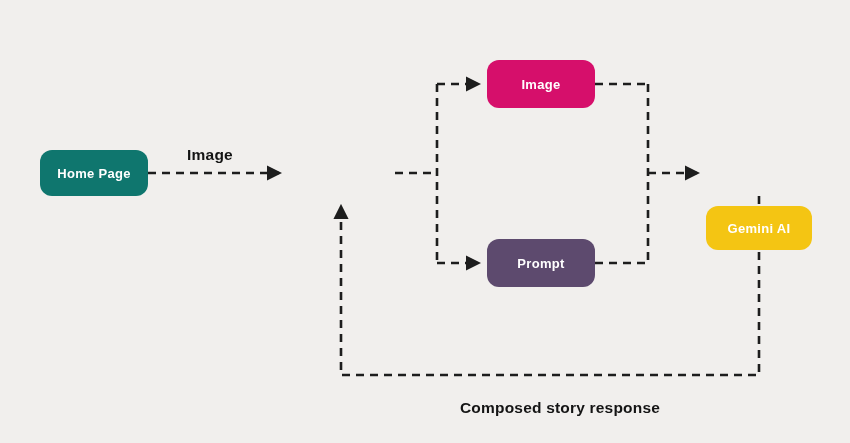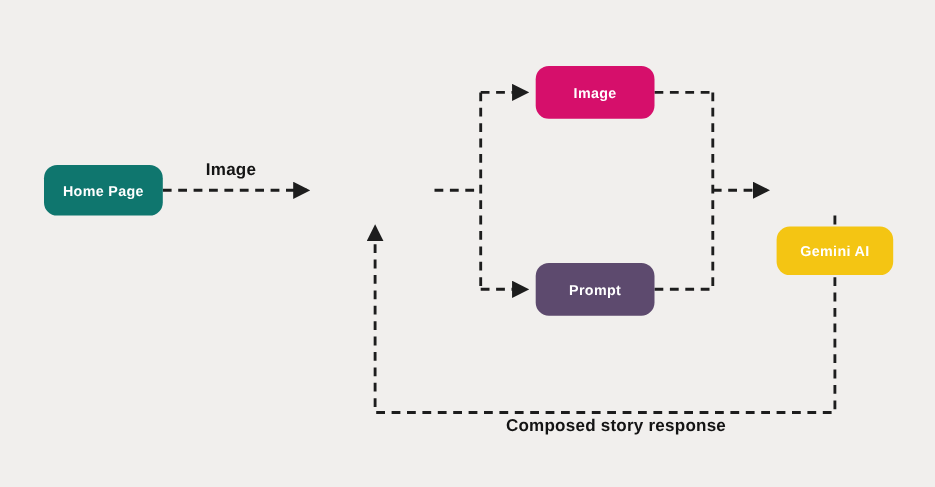--- a/index.html
+++ b/index.html
@@ -52,21 +52,21 @@
 
   .edge-label {
     position: absolute;
     font-weight: 700;
     color: #141414;
     font-size: 15.5px;
     text-align: center;
     letter-spacing: 0.2px;
   }
   .label-image    { left: 158px; top: 146px; width: 104px; }
-  .label-composed { left: 428px; top: 379px; width: 264px; }
+  .label-composed { left: 428px; top: 399px; width: 264px; }
 </style>
 </head>
 <body>
 
 <div class="stage" style="background-color: rgb(241, 239, 237);">
 
   <svg class="edges" viewBox="0 0 850 443" aria-hidden="true">
     <defs>
       <marker id="arrowhead" viewBox="0 0 10 10" refX="8" refY="5" markerWidth="6" markerHeight="6" orient="auto-start-reverse">
         <path d="M0 0 L10 5 L0 10 Z" style="fill: rgb(29, 29, 29);"></path>

